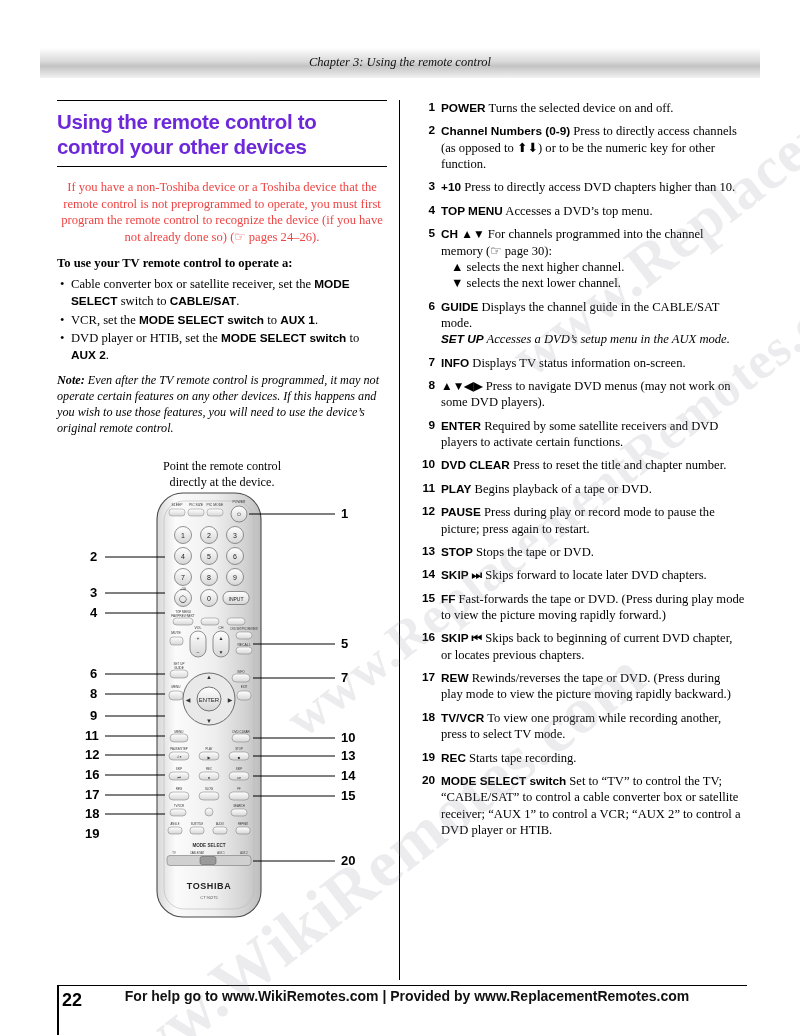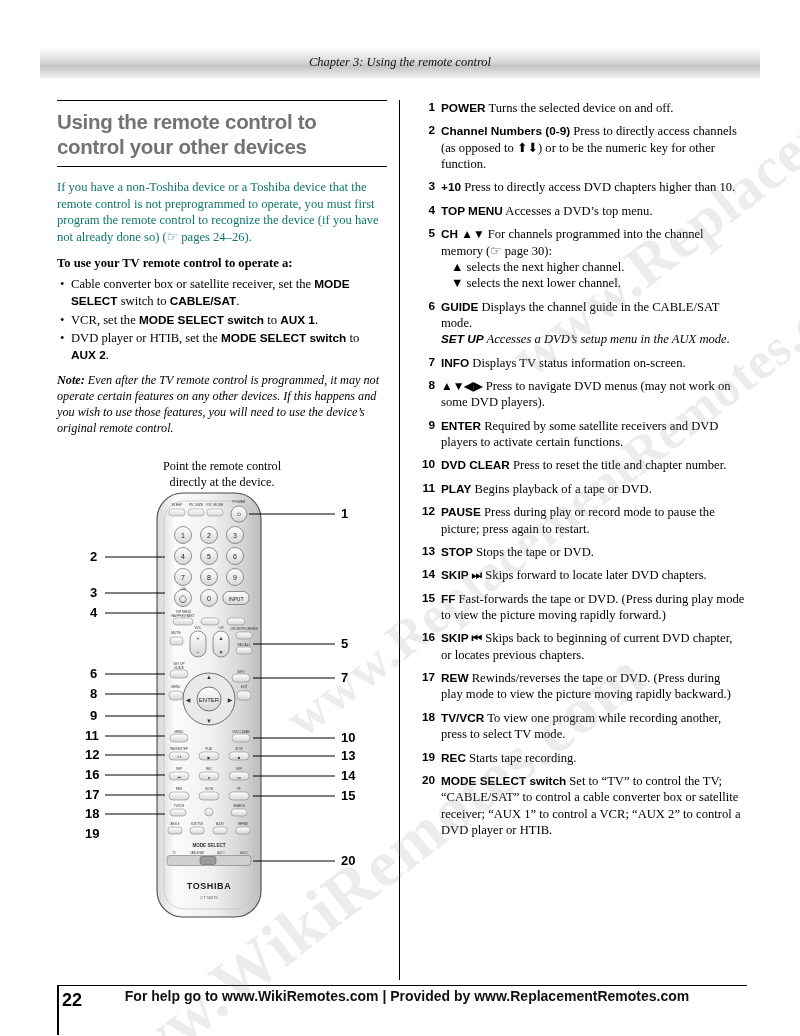--- a/index.html
+++ b/index.html
@@ -107,35 +107,35 @@
   .title-rule-top {
     border-top: 1.2px solid #000;
     margin-bottom: 8px;
   }
   h1.page-title {
     font-family: "Liberation Sans", sans-serif;
     font-weight: bold;
     font-size: 20.5px;
     line-height: 1.22;
     margin: 0 0 7px 0;
-    color: #737373;
+    color: #6d28d9;
     letter-spacing: -0.3px;
   }
   .title-rule-bot {
     border-top: 1.2px solid #000;
     margin-bottom: 12px;
   }
 
   p.body {
     font-family: "Liberation Serif", serif;
     font-size: 12.6px;
     line-height: 1.32;
     margin: 0 0 11px 0;
-    color: #0f766e;
-    text-align: left;
+    color: #ef4444;
+    text-align: center;
   }
   p.lead-bold {
     font-family: "Liberation Serif", serif;
     font-size: 12.6px;
     font-weight: bold;
     margin: 0 0 5px 0;
   }
   ul.bullets {
     margin: 0 0 10px 0;
     padding: 0 0 0 14px;

